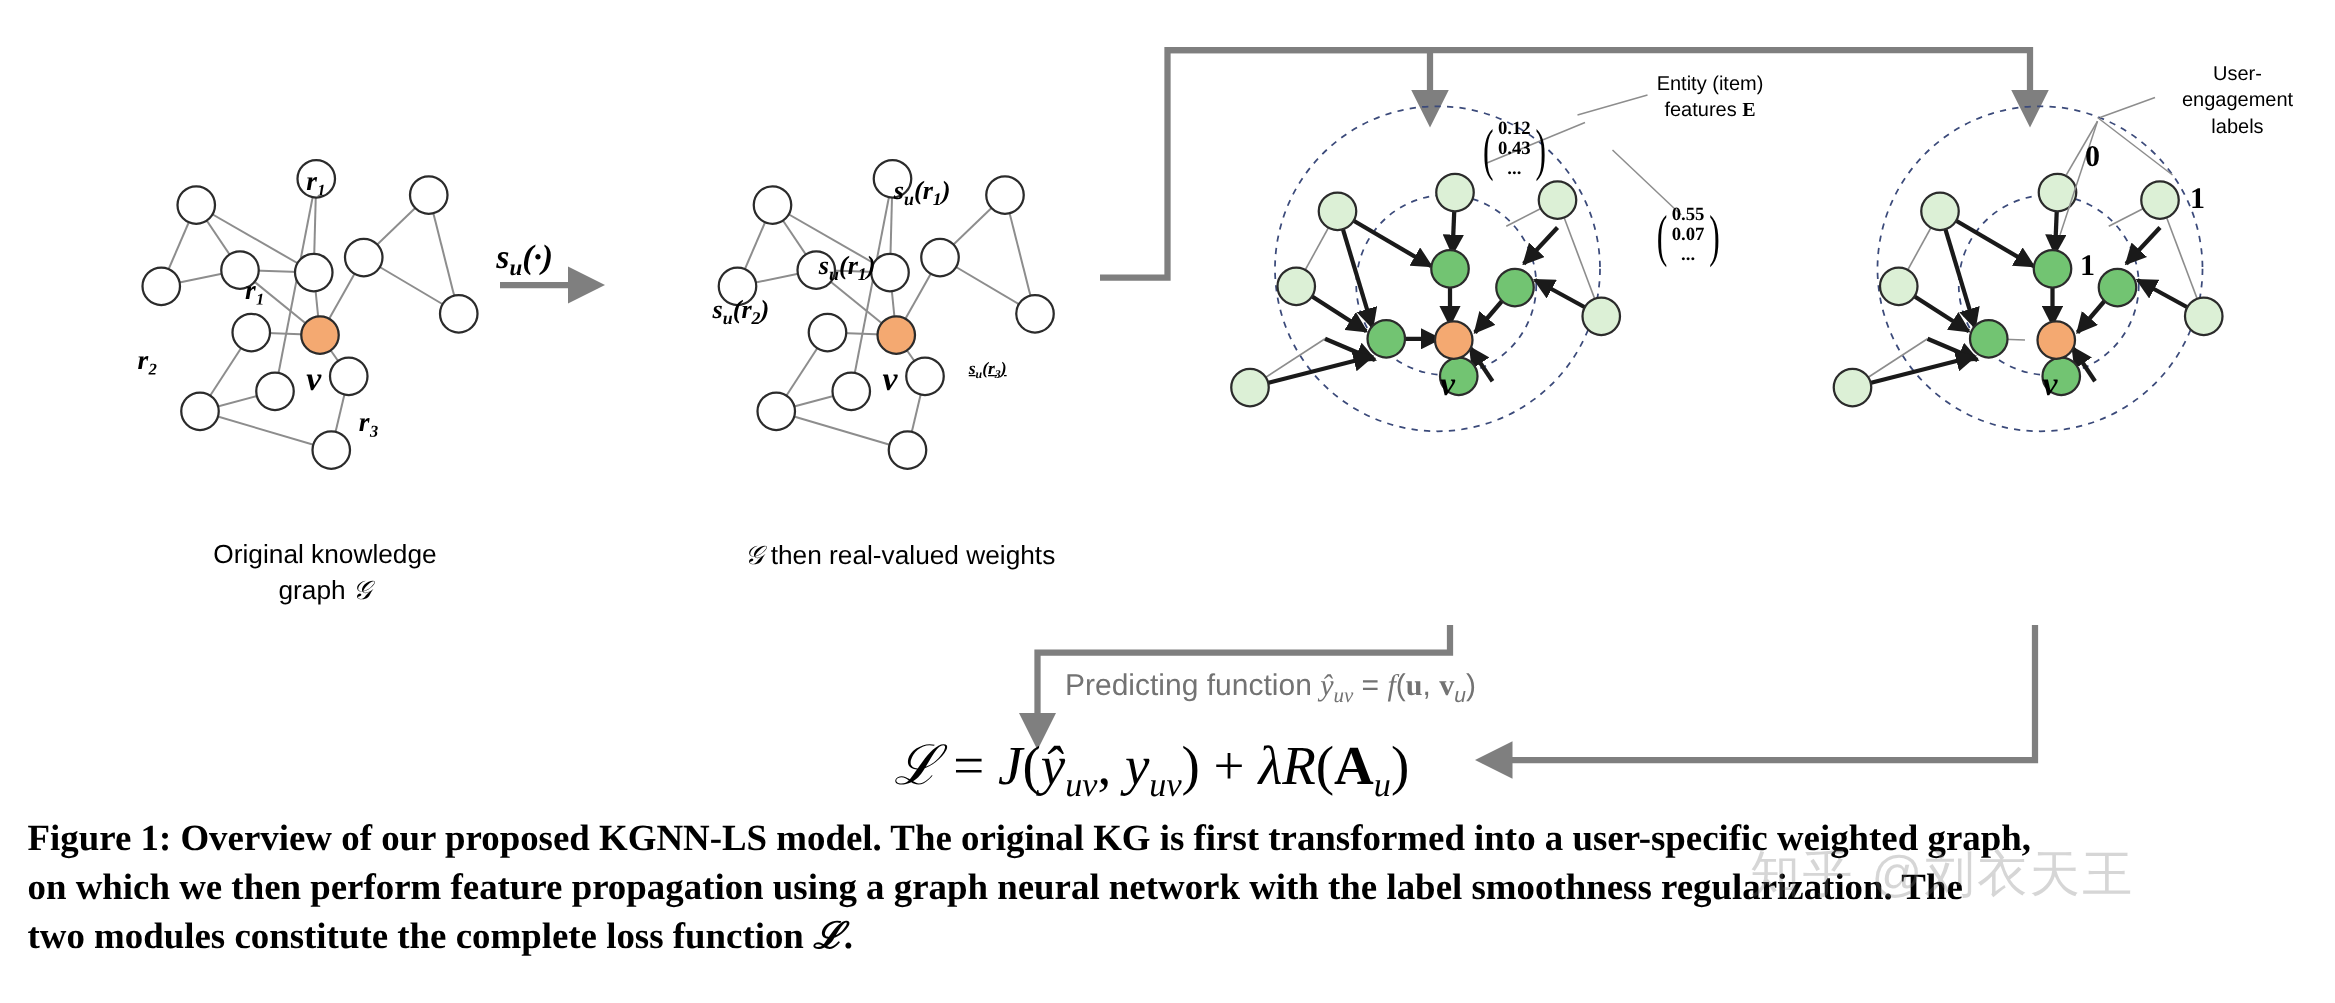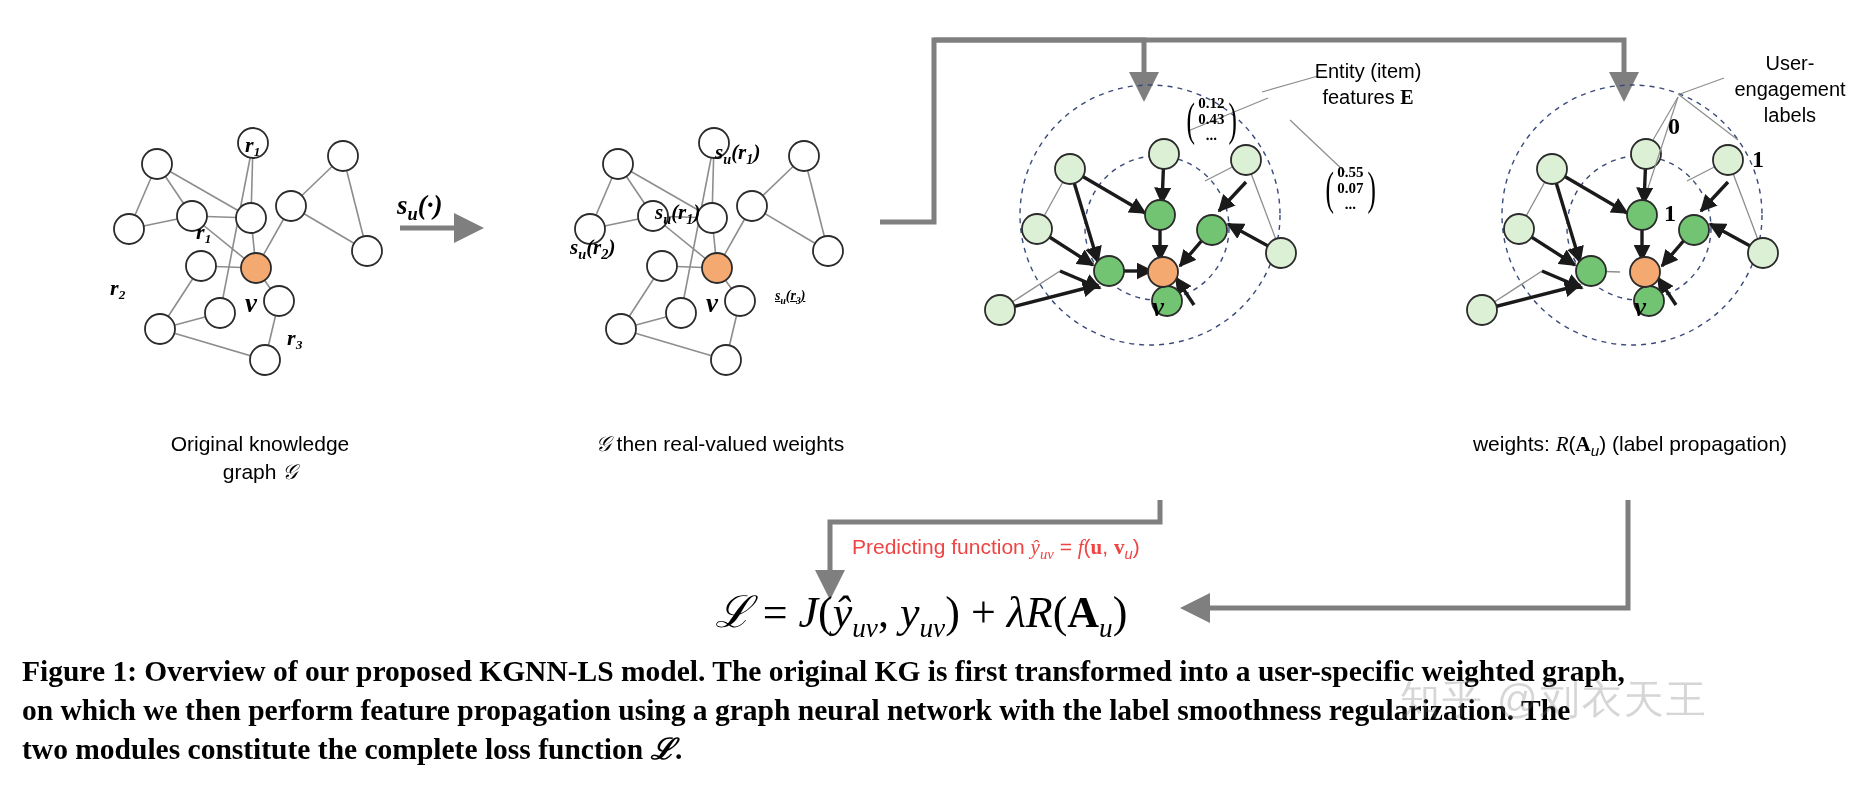--- a/index.html
+++ b/index.html
@@ -44,21 +44,21 @@
     font-weight: bold;
     font-style: normal;
   }
   .panel-caption sub {
     font-size: 0.72em;
     font-style: italic;
   }
   .annot {
     position: absolute;
     font-family: "Liberation Sans", sans-serif;
-    font-size: 20px;
+    font-size: 16px;
     color: #000;
     line-height: 1.3;
     text-align: center;
   }
   .annot .mathbf {
     font-family: "Liberation Serif", serif;
     font-weight: bold;
   }
   .vecbox {
     position: absolute;
@@ -108,22 +108,22 @@
   }
   .bigformula .bf {
     font-weight: bold;
     font-style: normal;
   }
   .bigformula i { font-style: italic; }
   .bigformula sub { font-size: 0.62em; font-style: italic; }
   .predict {
     position: absolute;
     font-family: "Liberation Sans", sans-serif;
-    font-size: 21px;
-    color: #ef4444;
+    font-size: 24px;
+    color: #737373;
     white-space: nowrap;
   }
   .predict .m { font-family: "Liberation Serif", serif; font-style: italic; }
   .predict .bf { font-family: "Liberation Serif", serif; font-weight: bold; font-style: normal; }
   .predict sub { font-size: 0.7em; font-style: italic; }
   .fig-caption {
     position: absolute;
     left: 22px;
     top: 652px;
     width: 1830px;
@@ -448,23 +448,20 @@
   </div>
 
   <div class="panel-caption" style="left:495px; top:430px; width:450px;">
     <div>
       <span class="math">𝒢</span><span> then real-valued weights</span>
     </div>
   </div>
 
 
   <div class="panel-caption" style="left:1400px; top:430px; width:460px;">
-    <div>
-      weights: <span class="math">R</span>(<span class="mathbf">A</span><sub>u</sub>) (label propagation)
-    </div>
   </div>
 
   <div class="predict" style="left:852px; top:535px;">
     Predicting function <span class="m">ŷ<sub>uv</sub></span> = <span class="m">f</span>(<span class="bf">u</span>, <span class="bf">v</span><sub>u</sub>)
   </div>
 
   <div class="bigformula" style="left:690px; top:580px;">
     <i>ℒ</i> = <i>J</i>(<i>ŷ<sub>uv</sub></i>, <i>y<sub>uv</sub></i>) + <i>λR</i>(<span class="bf">A</span><sub>u</sub>)
   </div>
 

